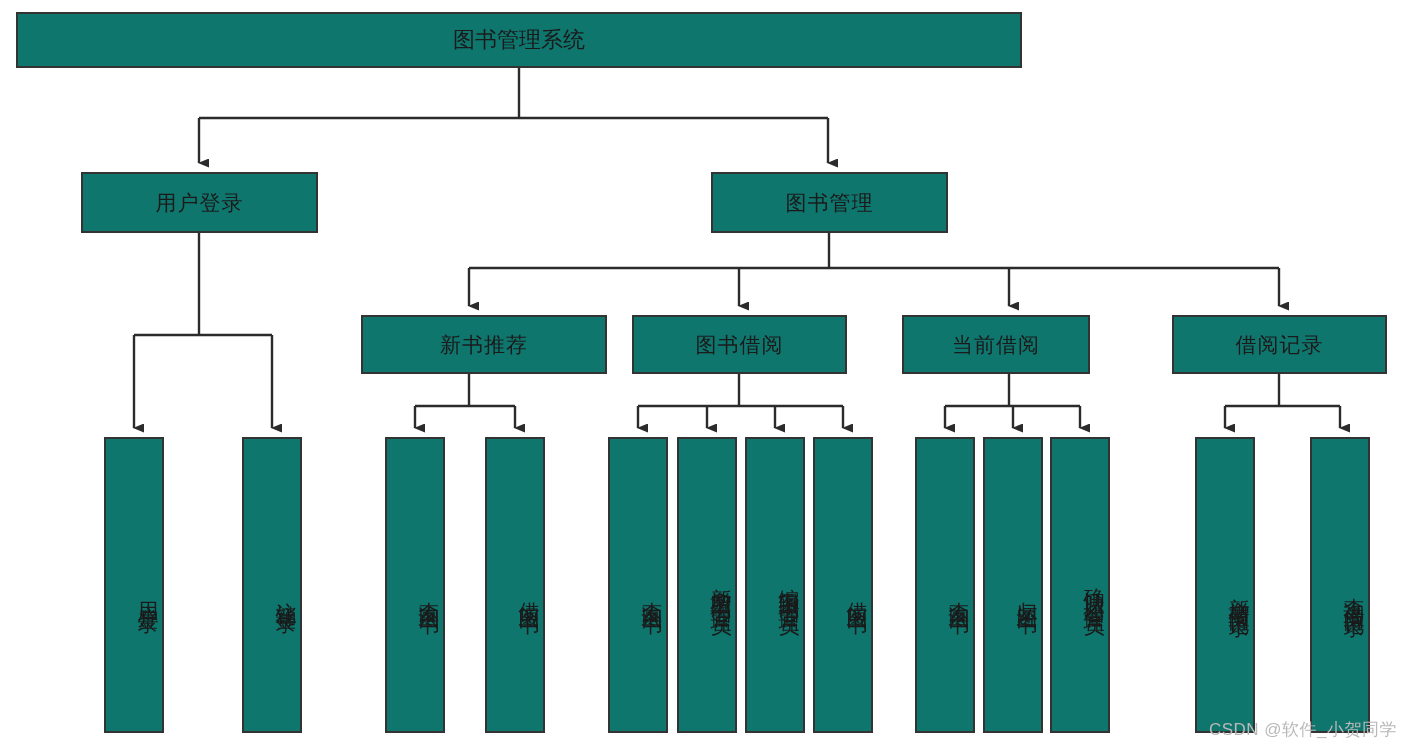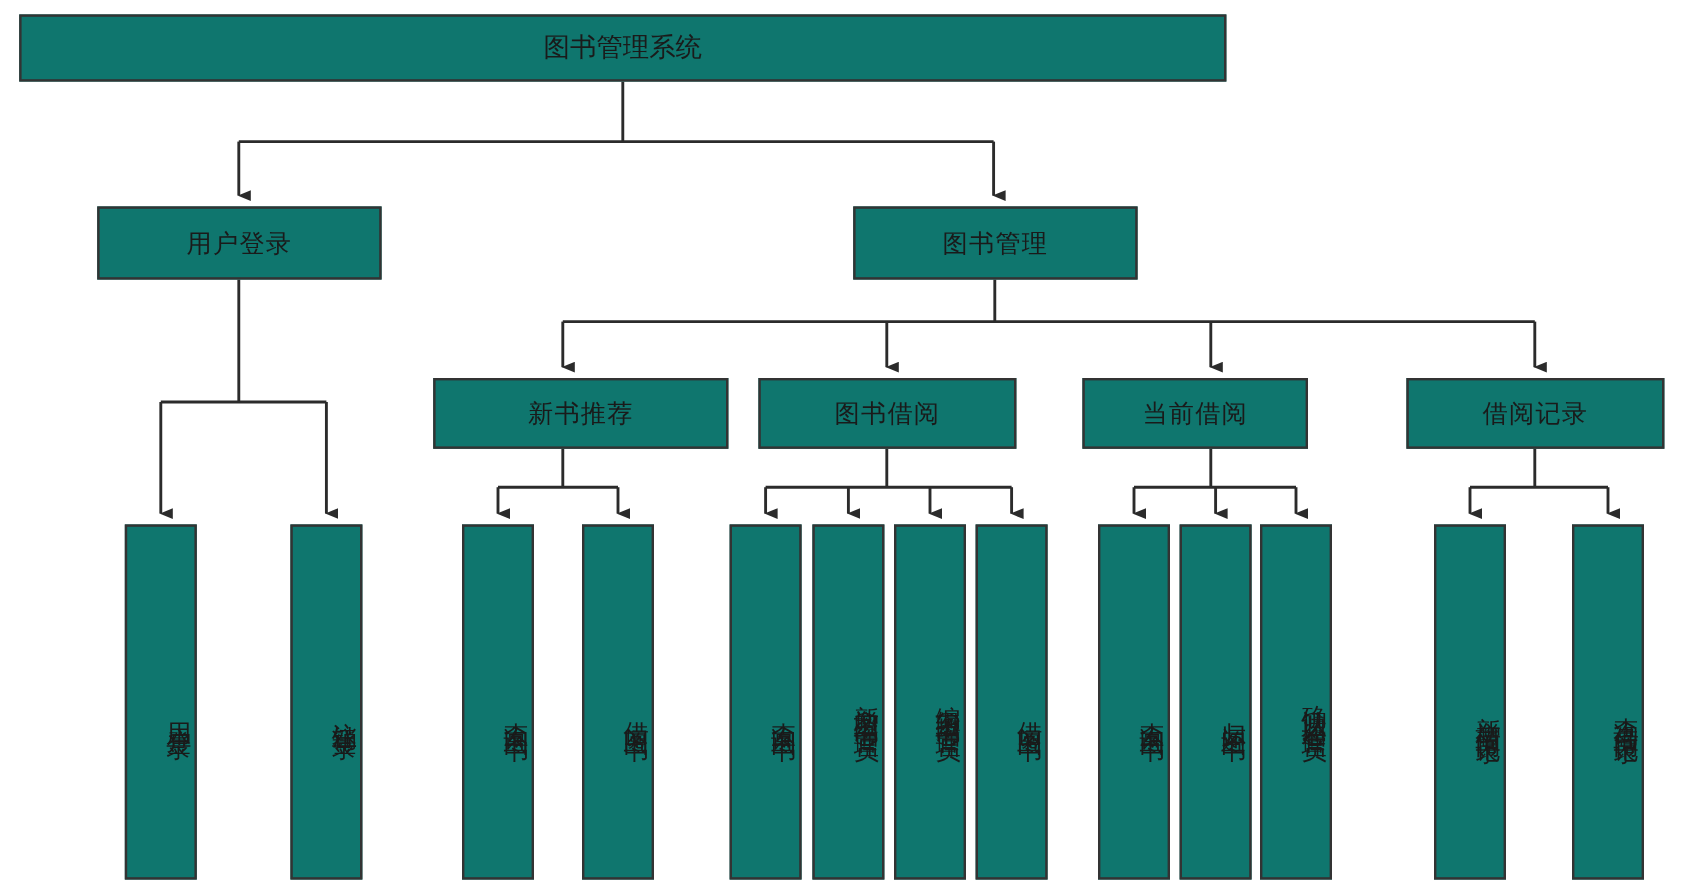--- a/index.html
+++ b/index.html
@@ -184,14 +184,15 @@
     <span>确认归还（管理员）</span>
   </div>
 
   <div class="node leaf" style="left:1195px; top:437px; width:60px; height:296px;">
     <span>新增借阅记录</span>
   </div>
   <div class="node leaf" style="left:1310px; top:437px; width:60px; height:296px;">
     <span>查询借阅记录</span>
   </div>
 
+  <div class="watermark">CSDN @软件_小贺同学</div>
 
 </div>
 
 </body></html>

